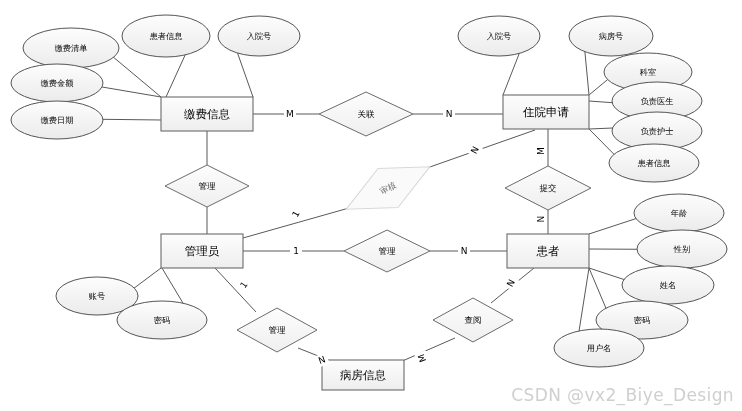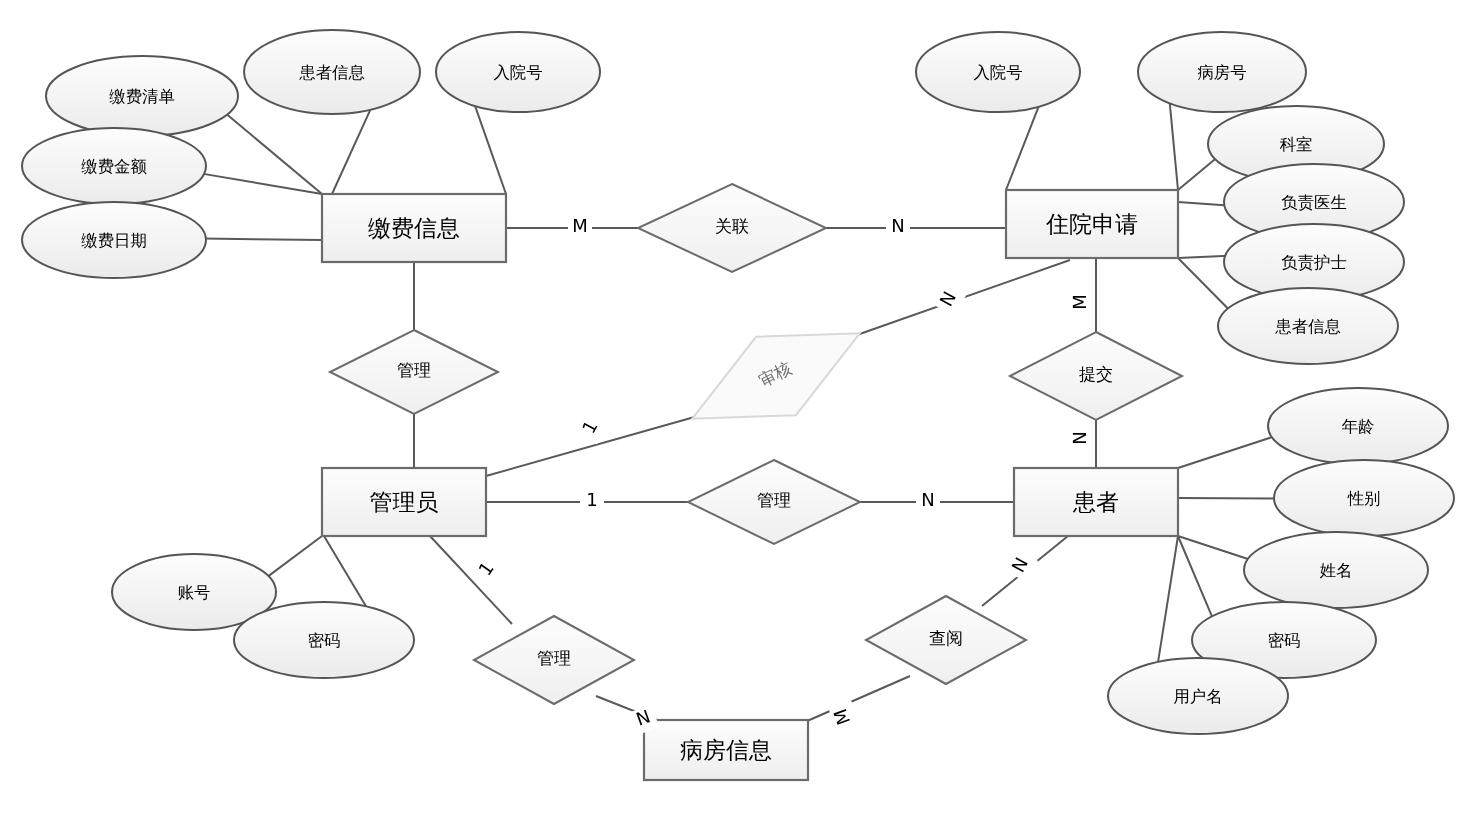--- a/index.html
+++ b/index.html
@@ -319,13 +319,14 @@
           <rect x="505" y="277" width="12" height="12" fill="#ffffff"></rect>
           <text x="511" y="283" class="card-label">N</text>
         </g>
         <g transform="rotate(-110 422 358)">
           <rect x="416" y="352" width="12" height="12" fill="#ffffff"></rect>
           <text x="422" y="358" class="card-label">M</text>
         </g>
       </g>
   </svg>
 
+  <div class="watermark">CSDN @vx2_Biye_Design</div>
 </div>
 
 </body></html>

